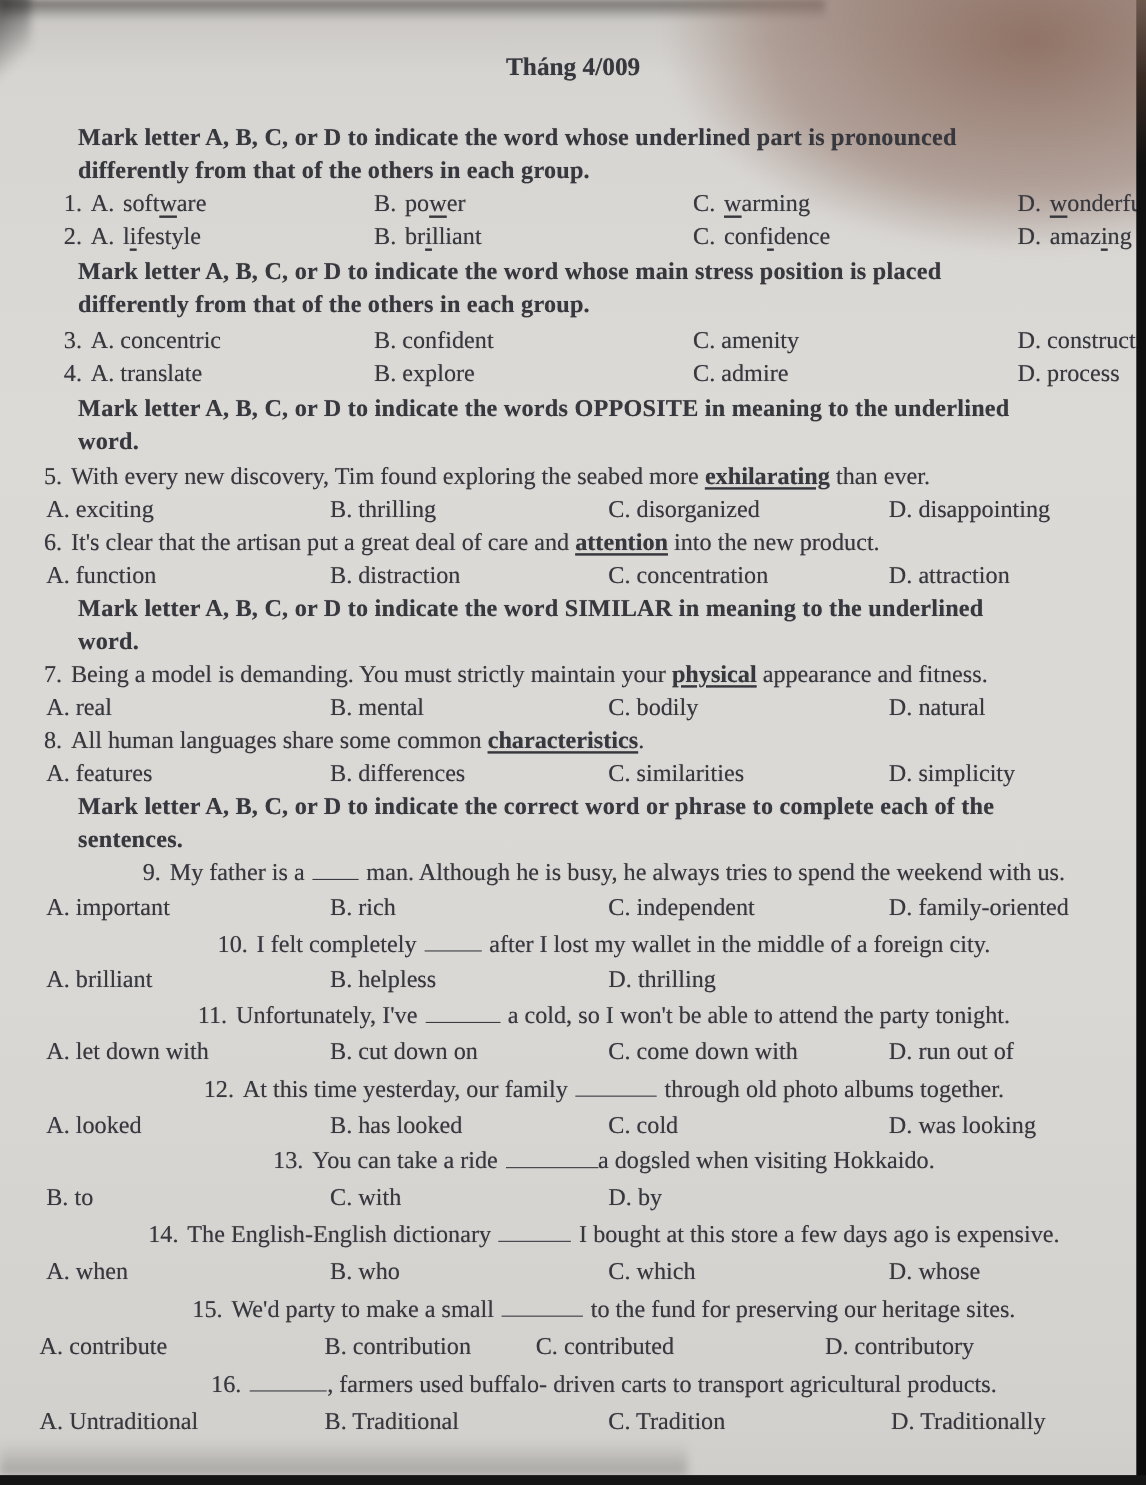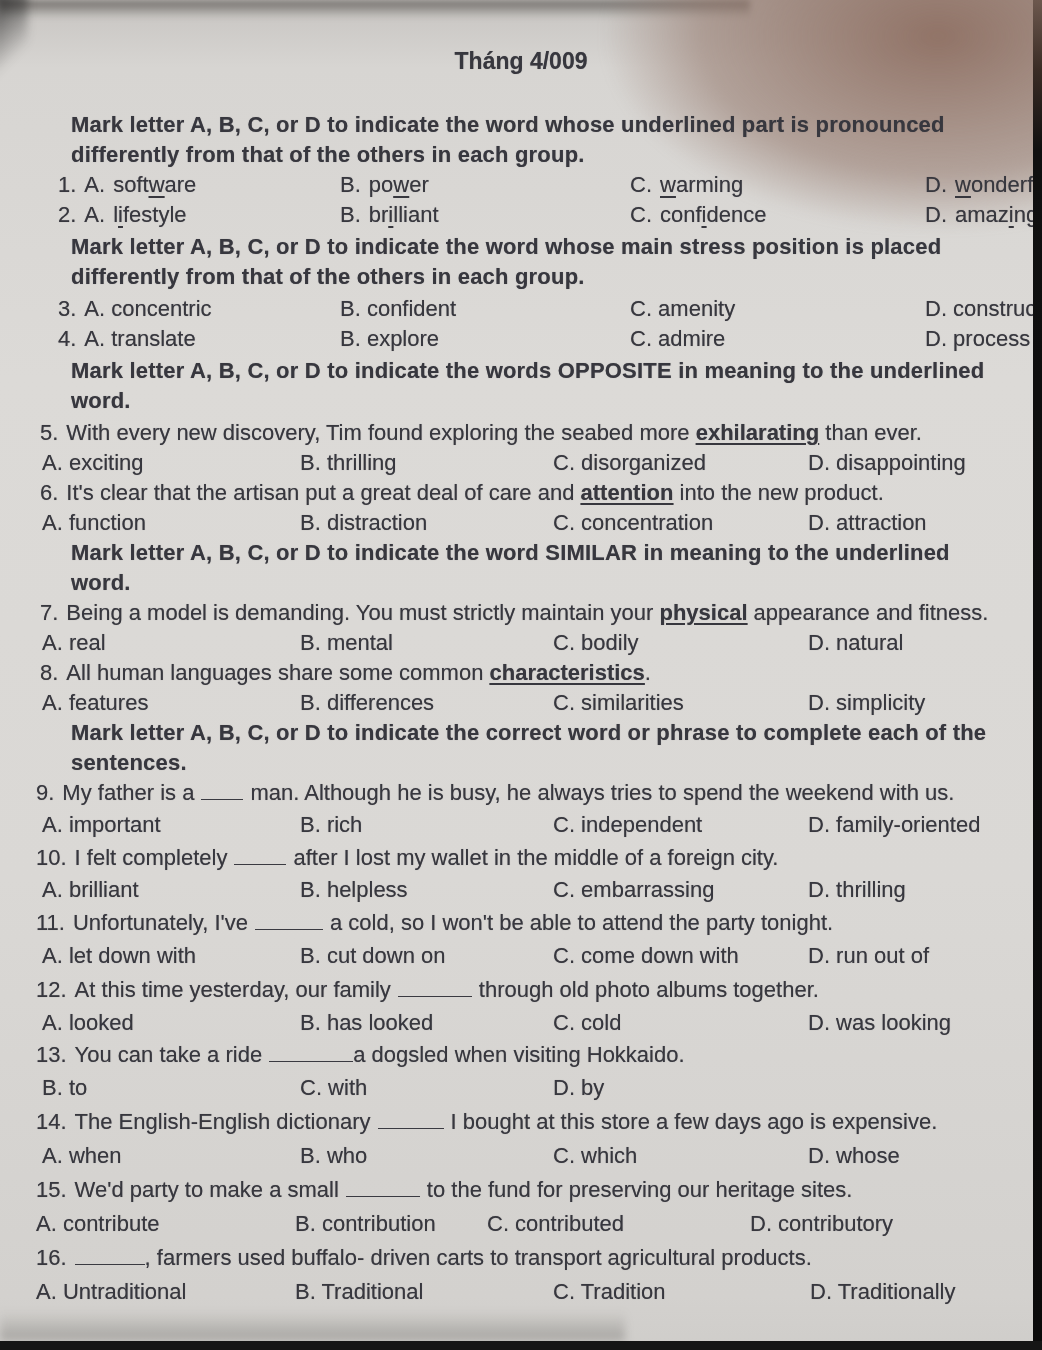--- a/index.html
+++ b/index.html
@@ -1,20 +1,20 @@
 <!DOCTYPE html>
 <html><head>
 <meta charset="utf-8">
 <style>
   * { margin:0; padding:0; box-sizing:border-box; }
   html,body { background:#101010; }
   .page {
     position:relative; width:1042px; height:1350px; overflow:hidden;
     background: linear-gradient(180deg, #c7c4c1 0%, #d7d5d2 5%, #dcdad7 28%, #dad8d5 65%, #d3d1ce 96%, #cfcdca 100%);
-    font-family:Liberation Sans, sans-serif;
+    font-family:Liberation Serif, serif;
     color:#37373e;
   }
   
   .top-band { position:absolute; top:0; left:0; width:72%; height:18px;
     background:linear-gradient(180deg, rgba(86,83,79,.8), rgba(86,83,79,0)); filter:blur(3px); }
   .tr-shade { position:absolute; top:-60px; right:-40px; width:480px; height:320px;
     background:radial-gradient(ellipse 430px 250px at 70% 30%, rgba(141,110,97,.95) 0%, rgba(146,118,106,.55) 55%, rgba(146,118,106,0) 78%);
     filter:blur(6px); }
   .tl-corner { position:absolute; top:-8px; left:-8px; width:36px; height:92px;
     background:linear-gradient(135deg, rgba(35,35,35,.85), rgba(35,35,35,0) 70%); filter:blur(4px); }
@@ -23,21 +23,21 @@
   .bottom-edge { position:absolute; left:0; bottom:0; width:100%; height:9px; background:#151515; }
   .bl-shade { position:absolute; left:0; bottom:9px; width:60%; height:30px;
     background:linear-gradient(0deg, rgba(90,88,84,.35), rgba(90,88,84,0)); filter:blur(4px); }
 
   .content { position:relative; padding-top:46px; font-size:22px; line-height:30px;
     text-shadow:0 0 .7px rgba(55,55,62,.55); }
   .title { text-align:center; font-weight:bold; font-size:23px; margin-bottom:34px; }
   .row { white-space:nowrap; }
   .heading { font-weight:bold; padding-left:71px; letter-spacing:.2px; }
   .stem { padding-left:40px; }
-  .stem.late { padding-left:36px; }
+  .stem.late { padding-left:56px;text-align:center; }
   .opts { display:grid; grid-template-columns:258px 253px 255px auto; padding-left:42px; }
   .opts.first { padding-left:58px; grid-template-columns:242px 250px 255px auto;gap:40px; }
   .opts.gridq15 { padding-left:36px; grid-template-columns:259px 192px 263px auto; }
   .opts.gridq16 { padding-left:36px; grid-template-columns:259px 258px 257px auto; }
   .cell { white-space:nowrap; }
   .qn { margin-right:8px; }
   .u { text-decoration:underline; text-decoration-thickness:2px; text-underline-offset:4px; }
   .kw { font-weight:bold; text-decoration:underline; text-decoration-thickness:2px; text-underline-offset:3px; }
   .blank { display:inline-block; height:3px; border-bottom:1.7px solid #3a3a41; margin:0 7px; }
   .blank.ntr { margin-right:0; }
@@ -134,21 +134,20 @@
       <span class="cell">A. important</span>
       <span class="cell">B. rich</span>
       <span class="cell">C. independent</span>
       <span class="cell">D. family-oriented</span>
     </div>
 
     <div class="row stem late mt3"><span class="qn">10.</span><span>I felt completely</span><span class="blank" style="width:52px"></span><span>after I lost my wallet in the middle of a foreign city.</span></div>
     <div class="row opts mt2">
       <span class="cell">A. brilliant</span>
       <span class="cell">B. helpless</span>
-      <span class="cell">C. embarrassing</span>
       <span class="cell">D. thrilling</span>
     </div>
 
     <div class="row stem late mt3"><span class="qn">11.</span><span>Unfortunately, I've</span><span class="blank" style="width:68px"></span><span>a cold, so I won't be able to attend the party tonight.</span></div>
     <div class="row opts mt3">
       <span class="cell">A. let down with</span>
       <span class="cell">B. cut down on</span>
       <span class="cell">C. come down with</span>
       <span class="cell">D. run out of</span>
     </div>

